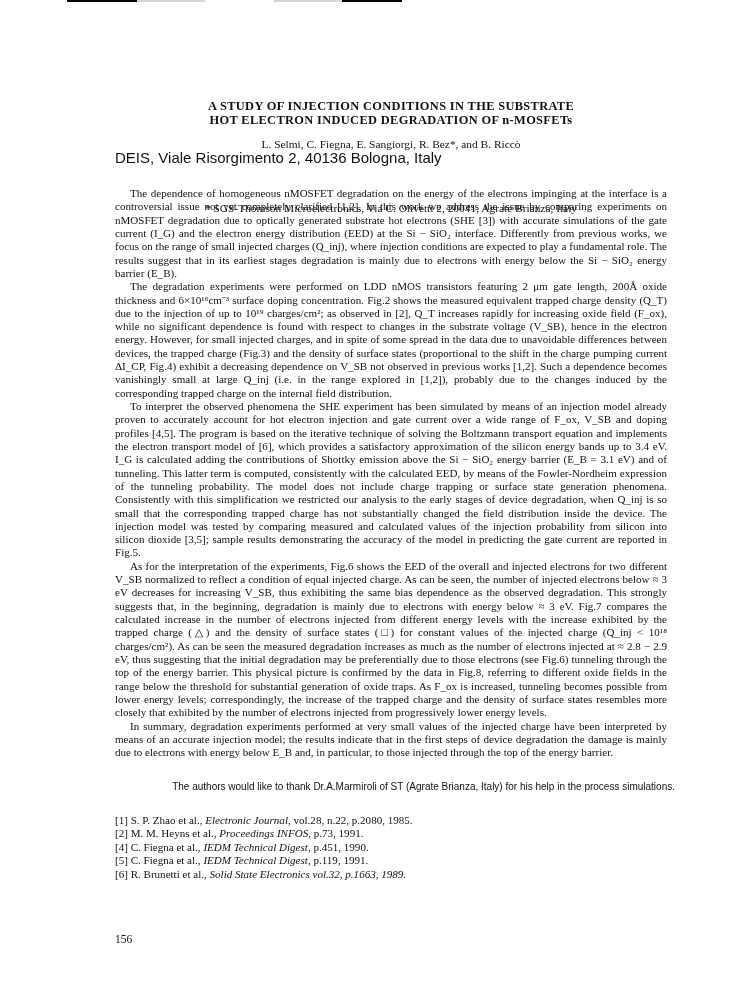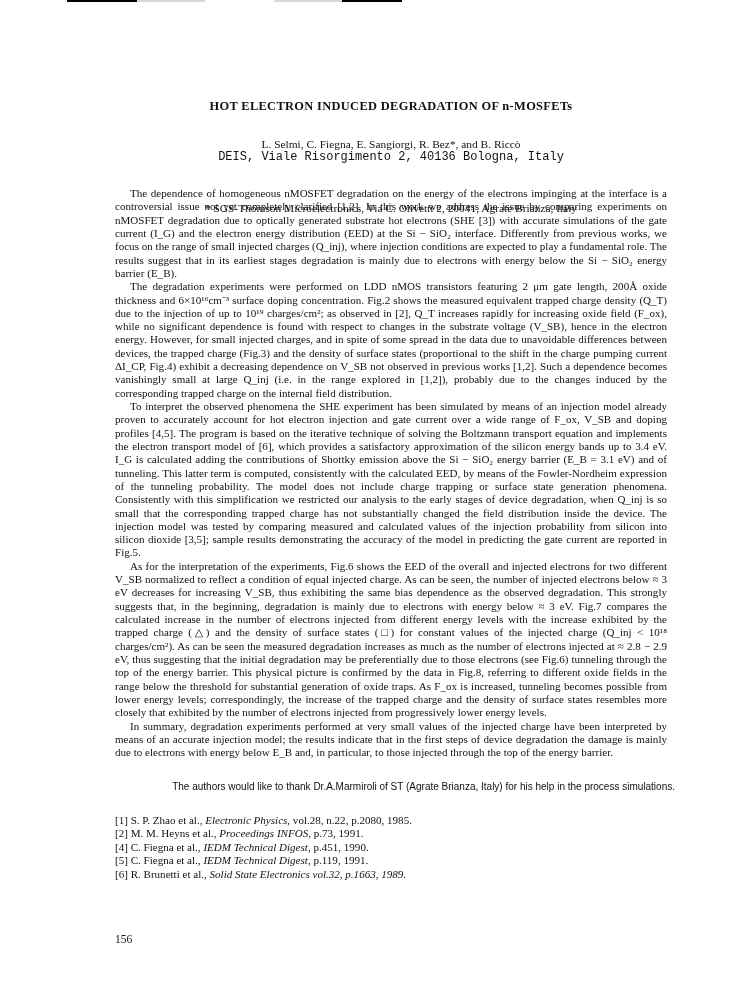--- a/index.html
+++ b/index.html
@@ -5,22 +5,22 @@
   html, body { margin: 0; padding: 0; background: #ffffff; }
   body { width: 755px; height: 1000px; position: relative; overflow: hidden;
          font-family: "DejaVu Serif", "Liberation Serif", serif; color: #111; }
   .topline { position: absolute; top: 0; height: 2px; }
   .page { position: absolute; left: 115px; top: 0; width: 552px; }
   .title { position: absolute; left: 0; width: 552px; top: 100px; text-align: center;
            font-family: "Liberation Serif", serif; font-weight: bold; font-size: 12.4px;
            line-height: 13.5px; letter-spacing: 0.35px; }
   .authors { position: absolute; left: 0; width: 552px; top: 138px; text-align: center;
              font-family: "Liberation Serif", serif; font-size: 11.4px; line-height: 13px; }
-  .aff1 { position: absolute; left: 0; width: 552px; top: 151px; text-align: center;
-          font-family: Liberation Mono, monospace; font-size: 12px; line-height: 13px; }
+  .aff1 { position: absolute; left: 0; width: 552px; top: 151px; text-align: left;
+          font-family: Liberation Sans, sans-serif; font-size: 15px; line-height: 13px; }
   .aff2 { position: absolute; left: 0; width: 552px; top: 164px; text-align: center;
           font-family: "Liberation Serif", serif; font-size: 11.4px; line-height: 13px; margin-top: 38px; }
   .body { position: absolute; left: 0; top: 187px; width: 552px;
           font-family: Liberation Serif, serif; font-size: 11.05px; line-height: 13.32px;
           text-align: justify; }
   .body p { margin: 0; text-indent: 15px; }
   .ack { position: absolute; left: 0; top: 780px; width: 560px;
          font-family: Liberation Sans, sans-serif; font-size: 10px; line-height: 13.3px; white-space: nowrap; text-align: right; }
   .refs { position: absolute; left: 0; top: 814px; width: 552px;
           font-family: "Liberation Serif", serif; font-size: 11.05px; line-height: 13.4px; }
@@ -32,40 +32,41 @@
 </head>
 <body>
 
 <div class="topline" style="left:67px;width:70px;background:#000;"></div>
 <div class="topline" style="left:137px;width:68px;background:#d8d8d8;"></div>
 <div class="topline" style="left:274px;width:68px;background:#d8d8d8;"></div>
 <div class="topline" style="left:342px;width:60px;background:#000;"></div>
 
 <div class="page">
   <div class="title">
+    <div>A STUDY OF INJECTION CONDITIONS IN THE SUBSTRATE</div>
     <div>HOT ELECTRON INDUCED DEGRADATION OF n-MOSFETs</div>
   </div>
 
   <div class="authors">L. Selmi, C. Fiegna, E. Sangiorgi, R. Bez*, and B. Riccò</div>
   <div class="aff1">DEIS, Viale Risorgimento 2, 40136 Bologna, Italy</div>
   <div class="aff2">* SGS-Thomson Microelectronics, Via C. Olivetti 2, 20041, Agrate Brianza, Italy</div>
 
   <div class="body">
     <p>The dependence of homogeneous nMOSFET degradation on the energy of the electrons impinging at the interface is a controversial issue not yet completely clarified [1,2]. In this work we address the issue by comparing experiments on nMOSFET degradation due to optically generated substrate hot electrons (SHE [3]) with accurate simulations of the gate current (I_G) and the electron energy distribution (EED) at the Si − SiO₂ interface. Differently from previous works, we focus on the range of small injected charges (Q_inj), where injection conditions are expected to play a fundamental role. The results suggest that in its earliest stages degradation is mainly due to electrons with energy below the Si − SiO₂ energy barrier (E_B).</p>
     <p>The degradation experiments were performed on LDD nMOS transistors featuring 2 μm gate length, 200Å oxide thickness and 6×10¹⁶cm⁻³ surface doping concentration. Fig.2 shows the measured equivalent trapped charge density (Q_T) due to the injection of up to 10¹⁹ charges/cm²; as observed in [2], Q_T increases rapidly for increasing oxide field (F_ox), while no significant dependence is found with respect to changes in the substrate voltage (V_SB), hence in the electron energy. However, for small injected charges, and in spite of some spread in the data due to unavoidable differences between devices, the trapped charge (Fig.3) and the density of surface states (proportional to the shift in the charge pumping current ΔI_CP, Fig.4) exhibit a decreasing dependence on V_SB not observed in previous works [1,2]. Such a dependence becomes vanishingly small at large Q_inj (i.e. in the range explored in [1,2]), probably due to the changes induced by the corresponding trapped charge on the internal field distribution.</p>
     <p>To interpret the observed phenomena the SHE experiment has been simulated by means of an injection model already proven to accurately account for hot electron injection and gate current over a wide range of F_ox, V_SB and doping profiles [4,5]. The program is based on the iterative technique of solving the Boltzmann transport equation and implements the electron transport model of [6], which provides a satisfactory approximation of the silicon energy bands up to 3.4 eV. I_G is calculated adding the contributions of Shottky emission above the Si − SiO₂ energy barrier (E_B = 3.1 eV) and of tunneling. This latter term is computed, consistently with the calculated EED, by means of the Fowler-Nordheim expression of the tunneling probability. The model does not include charge trapping or surface state generation phenomena. Consistently with this simplification we restricted our analysis to the early stages of device degradation, when Q_inj is so small that the corresponding trapped charge has not substantially changed the field distribution inside the device. The injection model was tested by comparing measured and calculated values of the injection probability from silicon into silicon dioxide [3,5]; sample results demonstrating the accuracy of the model in predicting the gate current are reported in Fig.5.</p>
     <p>As for the interpretation of the experiments, Fig.6 shows the EED of the overall and injected electrons for two different V_SB normalized to reflect a condition of equal injected charge. As can be seen, the number of injected electrons below ≈ 3 eV decreases for increasing V_SB, thus exhibiting the same bias dependence as the observed degradation. This strongly suggests that, in the beginning, degradation is mainly due to electrons with energy below ≈ 3 eV. Fig.7 compares the calculated increase in the number of electrons injected from different energy levels with the increase exhibited by the trapped charge (△) and the density of surface states (□) for constant values of the injected charge (Q_inj &lt; 10¹⁸ charges/cm²). As can be seen the measured degradation increases as much as the number of electrons injected at ≈ 2.8 − 2.9 eV, thus suggesting that the initial degradation may be preferentially due to those electrons (see Fig.6) tunneling through the top of the energy barrier. This physical picture is confirmed by the data in Fig.8, referring to different oxide fields in the range below the threshold for substantial generation of oxide traps. As F_ox is increased, tunneling becomes possible from lower energy levels; correspondingly, the increase of the trapped charge and the density of surface states resembles more closely that exhibited by the number of electrons injected from progressively lower energy levels.</p>
     <p>In summary, degradation experiments performed at very small values of the injected charge have been interpreted by means of an accurate injection model; the results indicate that in the first steps of device degradation the damage is mainly due to electrons with energy below E_B and, in particular, to those injected through the top of the energy barrier.</p>
   </div>
 
   <div class="ack">The authors would like to thank Dr.A.Marmiroli of ST (Agrate Brianza, Italy) for his help in the process simulations.</div>
 
   <div class="refs">
     <div class="ref">
-      <span>[1]</span> <span>S. P. Zhao et al.,</span> <i>Electronic Physics</i><span>, vol.28, n.22, p.2080, 1985.</span>
+      <span>[1]</span> <span>S. P. Zhao et al.,</span> <i>Electronic Journal</i><span>, vol.28, n.22, p.2080, 1985.</span>
     </div>
     <div class="ref">
       <span>[2]</span> <span>M. M. Heyns et al.,</span> <i>Proceedings INFOS</i><span>, p.73, 1991.</span>
     </div>
     <div class="ref">
       <span>[4]</span> <span>C. Fiegna et al.,</span> <i>IEDM Technical Digest</i><span>, p.451, 1990.</span>
     </div>
     <div class="ref">
       <span>[5]</span> <span>C. Fiegna et al.,</span> <i>IEDM Technical Digest</i><span>, p.119, 1991.</span>
     </div>

